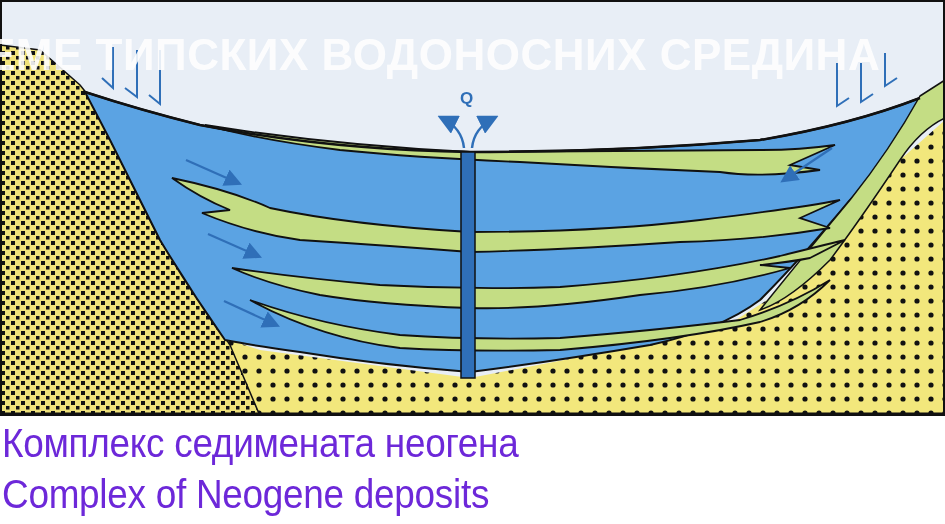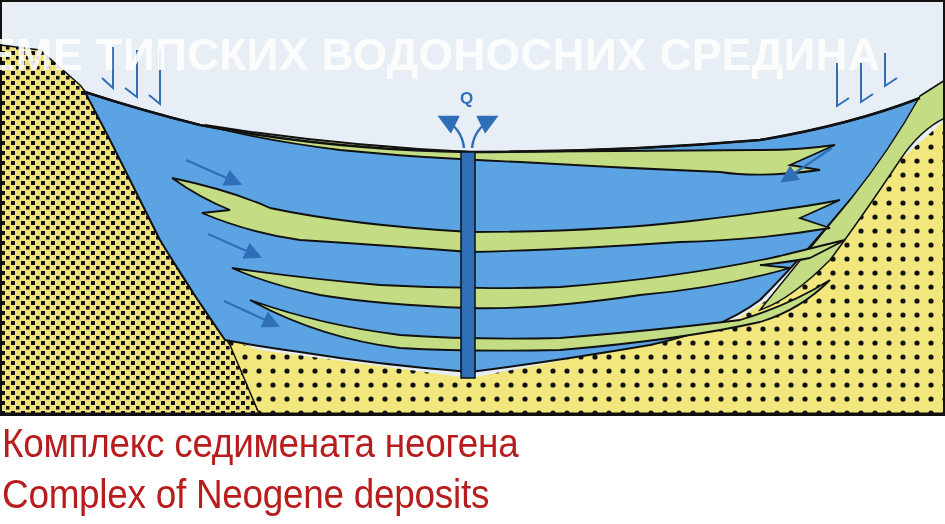--- a/index.html
+++ b/index.html
@@ -12,21 +12,21 @@
     font-size: 44px; letter-spacing: 0.5px; color: #ffffff; opacity: 0.88;
     white-space: nowrap; pointer-events: none;
   }
   .q-label {
     position: absolute; left: 460px; top: 89px;
     font-family: "Liberation Sans", sans-serif; font-weight: bold;
     font-size: 17px; color: #2f6fb8;
   }
   .caption {
     position: absolute; left: 2px; top: 418px; width: 940px;
-    font-family: "Liberation Sans", sans-serif; color: #b91c1c;
+    font-family: "Liberation Sans", sans-serif; color: #6d28d9;
   }
   .caption .line { font-size: 41px; line-height: 51px; letter-spacing: -0.3px; transform: scaleX(0.9); transform-origin: left center; white-space: nowrap; }
 </style>
 </head>
 <body>
 
 <div class="figure">
   <svg width="945" height="416" viewBox="0 0 945 416" xmlns="http://www.w3.org/2000/svg">
     <defs>
       <pattern id="checker" width="10" height="10" patternUnits="userSpaceOnUse">

